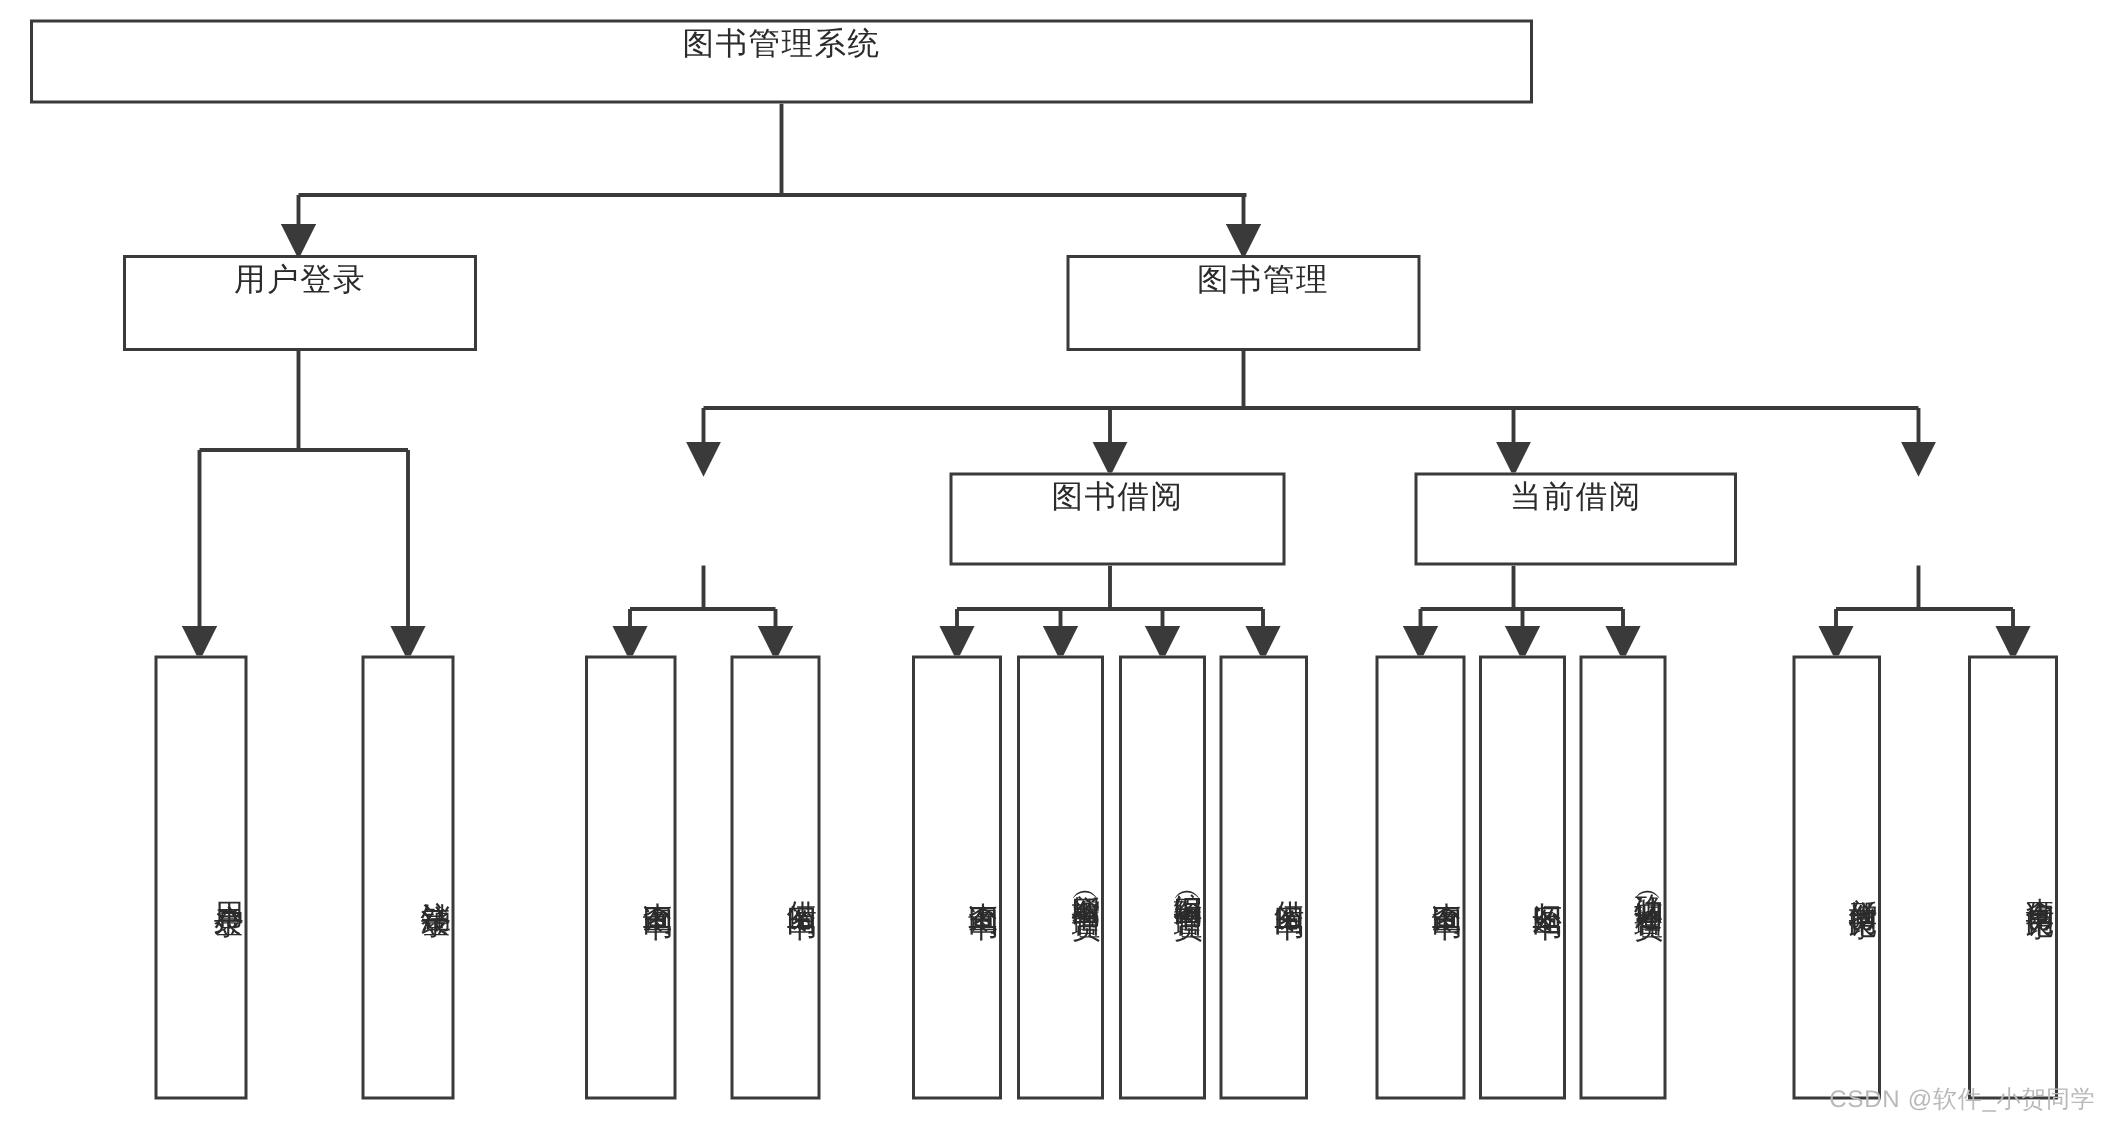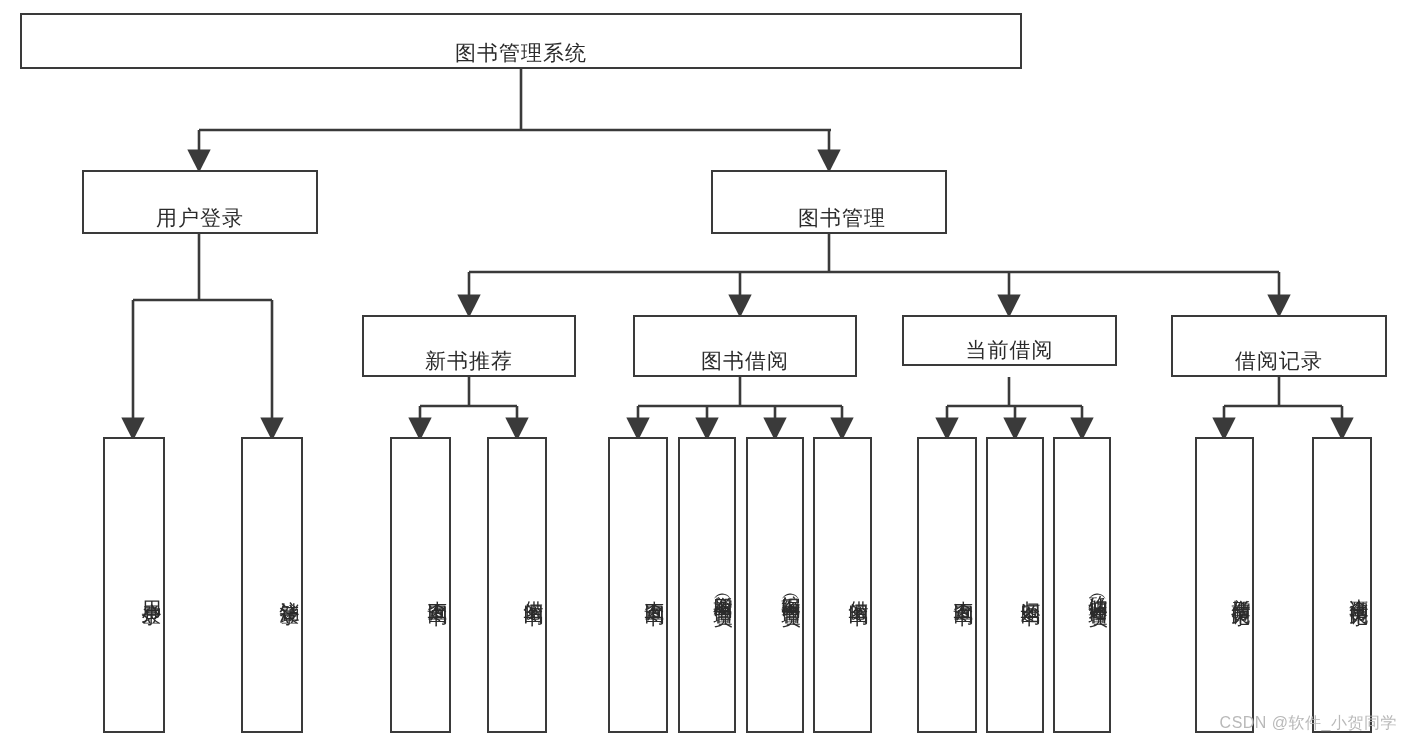--- a/index.html
+++ b/index.html
@@ -1,28 +1,28 @@
 <!DOCTYPE html>
 <html><head>
 <meta charset="utf-8">
 <style>
   html,body{margin:0;padding:0;background:#ffffff;}
   body{width:1405px;height:747px;overflow:hidden;
        font-family:"Liberation Sans","DejaVu Sans",sans-serif;}
   #stage{position:relative;width:1405px;height:747px;background:#fff;}
   svg#wires{position:absolute;left:0;top:0;width:1405px;height:747px;}
   .node{position:absolute;box-sizing:border-box;background:#ffffff;
-        border:2.5px solid #3a3a3a;display:flex;align-items:flex-end;
+        border:2.5px solid #3a3a3a;display:flex;align-items:flex-start;
         justify-content:center;color:#2b2b2b;}
   .node.h{font-size:21px;letter-spacing:1px;}
   .node.v{writing-mode:vertical-rl;text-orientation:upright;
           font-size:20px;line-height:1.18;padding-top:8px;
           align-items:flex-start;justify-content:center;letter-spacing:2px;}
   .node.v.tall{font-size:19px;}
-  #watermark{position:absolute;right:8px;bottom:13px;font-size:16px;
+  #watermark{position:absolute;right:8px;bottom:3px;font-size:16px;
              color:#b9b9b9;white-space:nowrap;letter-spacing:.5px;}
 </style>
 </head>
 <body>
 
 <div id="stage">
 
   <svg id="wires" viewBox="0 0 1405 747" xmlns="http://www.w3.org/2000/svg">
     <defs>
       <marker id="arrow" markerWidth="9" markerHeight="9" refX="1" refY="4.5" orient="auto" markerUnits="strokeWidth">
@@ -77,31 +77,25 @@
     <span>图书管理系统</span>
   </div>
 
   <div class="node h" style="left:82px;top:170px;width:236px;height:64px;">
     <span>用户登录</span>
   </div>
   <div class="node h" style="left:711px;top:170px;width:236px;height:64px;padding-left:26px;">
     <span>图书管理</span>
   </div>
 
-  <div class="node h" style="left:362px;top:315px;width:214px;height:62px;">
-    <span>新书推荐</span>
-  </div>
   <div class="node h" style="left:633px;top:315px;width:224px;height:62px;">
     <span>图书借阅</span>
   </div>
-  <div class="node h" style="left:902px;top:315px;width:215px;height:51px;">
+  <div class="node h" style="left:943px;top:315px;width:215px;height:62px;">
     <span>当前借阅</span>
-  </div>
-  <div class="node h" style="left:1171px;top:315px;width:216px;height:62px;">
-    <span>借阅记录</span>
   </div>
 
   <div class="node v" style="left:103px;top:437px;width:62px;height:296px;">
     <span>用户登录</span>
   </div>
   <div class="node v" style="left:241px;top:437px;width:62px;height:296px;">
     <span>注销登录</span>
   </div>
   <div class="node v" style="left:390px;top:437px;width:61px;height:296px;">
     <span>查询图书</span>

